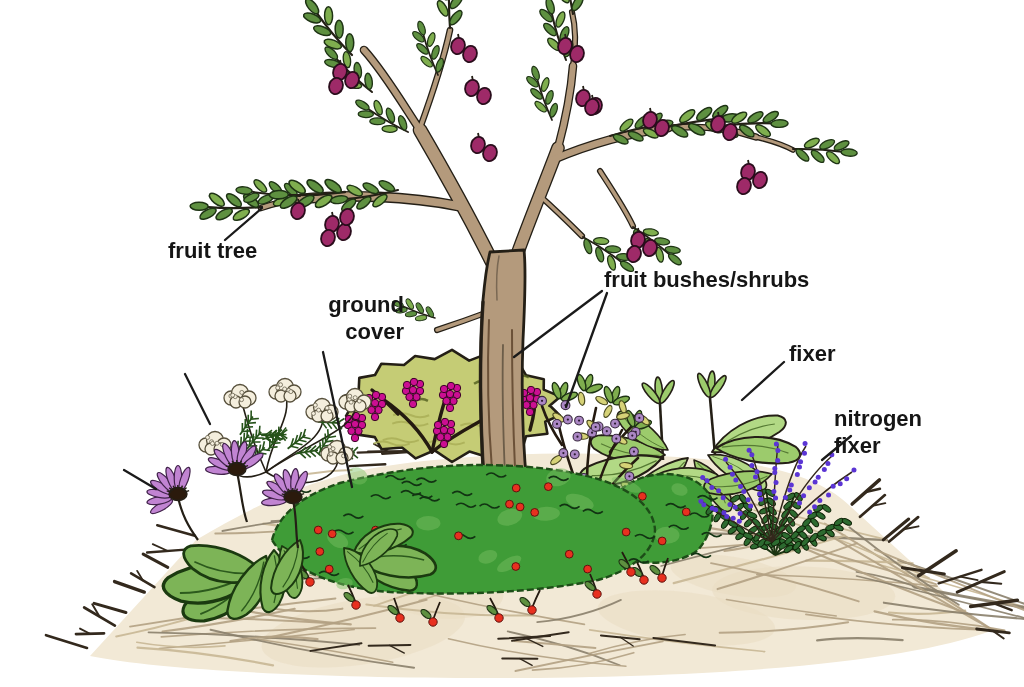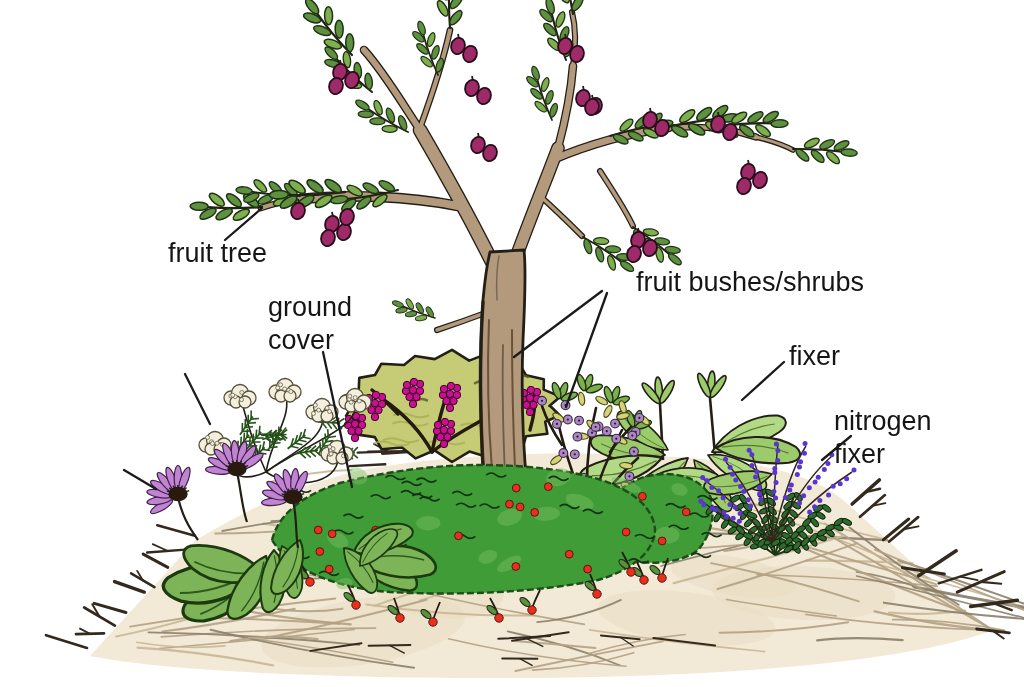--- a/index.html
+++ b/index.html
@@ -1,21 +1,21 @@
 <!DOCTYPE html>
 <html style="--c-ink: #241f16; --c-label-text: #151515; --c-leader-line: #1a1a1a; --c-trunk: #b49a7c; --c-trunk-shade: #6b5138; --c-branch: #b49a7c; --c-leaf: #5e9040; --c-leaf-light: #7fae4e; --c-leaf-outline: #1e3314; --c-plum: #9e2a68; --c-plum-outline: #2a0d1c; --c-grape: #cb0f92; --c-grape-bush-bg: #c5cc75; --c-vine: #241a10; --c-strawberry-green: #3f9c37; --c-strawberry-green-light: #7cc163; --c-strawberry-red: #e8301f; --c-patch-outline: #1d4d18; --c-hosta-green: #7db457; --c-coneflower-petal: #c184d2; --c-coneflower-center: #2b1a0c; --c-yarrow-cream: #f4eedd; --c-currant-berry: #ab87c4; --c-currant-leaf: #d6d277; --c-comfrey-green: #9ccb6c; --c-comfrey-light: #b2d985; --c-nitrogen-flower: #5b35d4; --c-nitrogen-leaf: #2d6b30; --c-fern-green: #27531b; --c-straw-fill: #f2e9d6; --c-straw-tint: #e9dcc2; --c-straw-line: #b3a183; --c-straw-line-dark: #8a7f6b; --c-twig: #33291d;"><head>
 <meta charset="utf-8">
 <style>
   html,body{margin:0;padding:0;background:#fff;}
   .stage{position:relative;width:1024px;height:687px;background:#fff;overflow:hidden;
          font-family:"Liberation Sans",sans-serif;}
   .stage svg{position:absolute;left:0;top:0;}
-  .lbl{position:absolute;font-size:27px;line-height:1.23;color:var(--c-label-text,#151515);
-       white-space:pre-line;letter-spacing:0;}
-  .lbl.center{text-align:left;}
+  .lbl{position:absolute;font-size:22px;line-height:1.23;color:var(--c-label-text,#151515);
+       white-space:pre-line;letter-spacing:0;font-weight:bold;}
+  .lbl.center{text-align:right;}
 </style>
 </head>
 <body>
 
 <div class="stage">
   <svg id="scene" width="1024" height="687" viewBox="0 0 1024 687">
     <g id="mound">
         <path style="fill:var(--c-straw-fill)" d="M90,656 L196,540 C260,502 320,474 400,464 C505,450 640,450 750,464 C800,472 832,488 850,506 L988,632 C920,656 780,676 520,678 C320,679 160,670 90,656 Z"></path>
         <ellipse style="fill:var(--c-straw-tint);opacity:.55" rx="102.87441664375365" ry="32.83170334622264" transform="translate(363.26850390061736,631.3493264699355) rotate(-9.013176495209336)"></ellipse>
         <ellipse style="fill:var(--c-straw-tint);opacity:.55" rx="63.717443889472634" ry="19.100544579327106" transform="translate(733.4701340924948,576.0985156148672) rotate(9.678740021772683)"></ellipse>
@@ -1205,17 +1205,17 @@
         <line style="stroke:var(--c-leader-line);stroke-width:2.3;stroke-linecap:round" x1="602" y1="291" x2="514" y2="357"></line>
         <line style="stroke:var(--c-leader-line);stroke-width:2.3;stroke-linecap:round" x1="607" y1="293" x2="566" y2="407"></line>
         <line style="stroke:var(--c-leader-line);stroke-width:2.3;stroke-linecap:round" x1="784" y1="362" x2="742" y2="400"></line>
         <line style="stroke:var(--c-leader-line);stroke-width:2.3;stroke-linecap:round" x1="851" y1="436" x2="822" y2="460"></line>
       </g>
   </svg>
 
   <div class="lbl" style="left:168px;top:237px">fruit tree</div>
   <div class="lbl center" style="left:268px;top:291px;width:136px">ground
 cover</div>
-  <div class="lbl" style="left:636px;top:266px">fruit bushes/shrubs</div>
+  <div class="lbl" style="left:604px;top:266px">fruit bushes/shrubs</div>
   <div class="lbl" style="left:789px;top:340px">fixer</div>
   <div class="lbl" style="left:834px;top:405px">nitrogen
 fixer</div>
 </div>
 
 </body></html>

